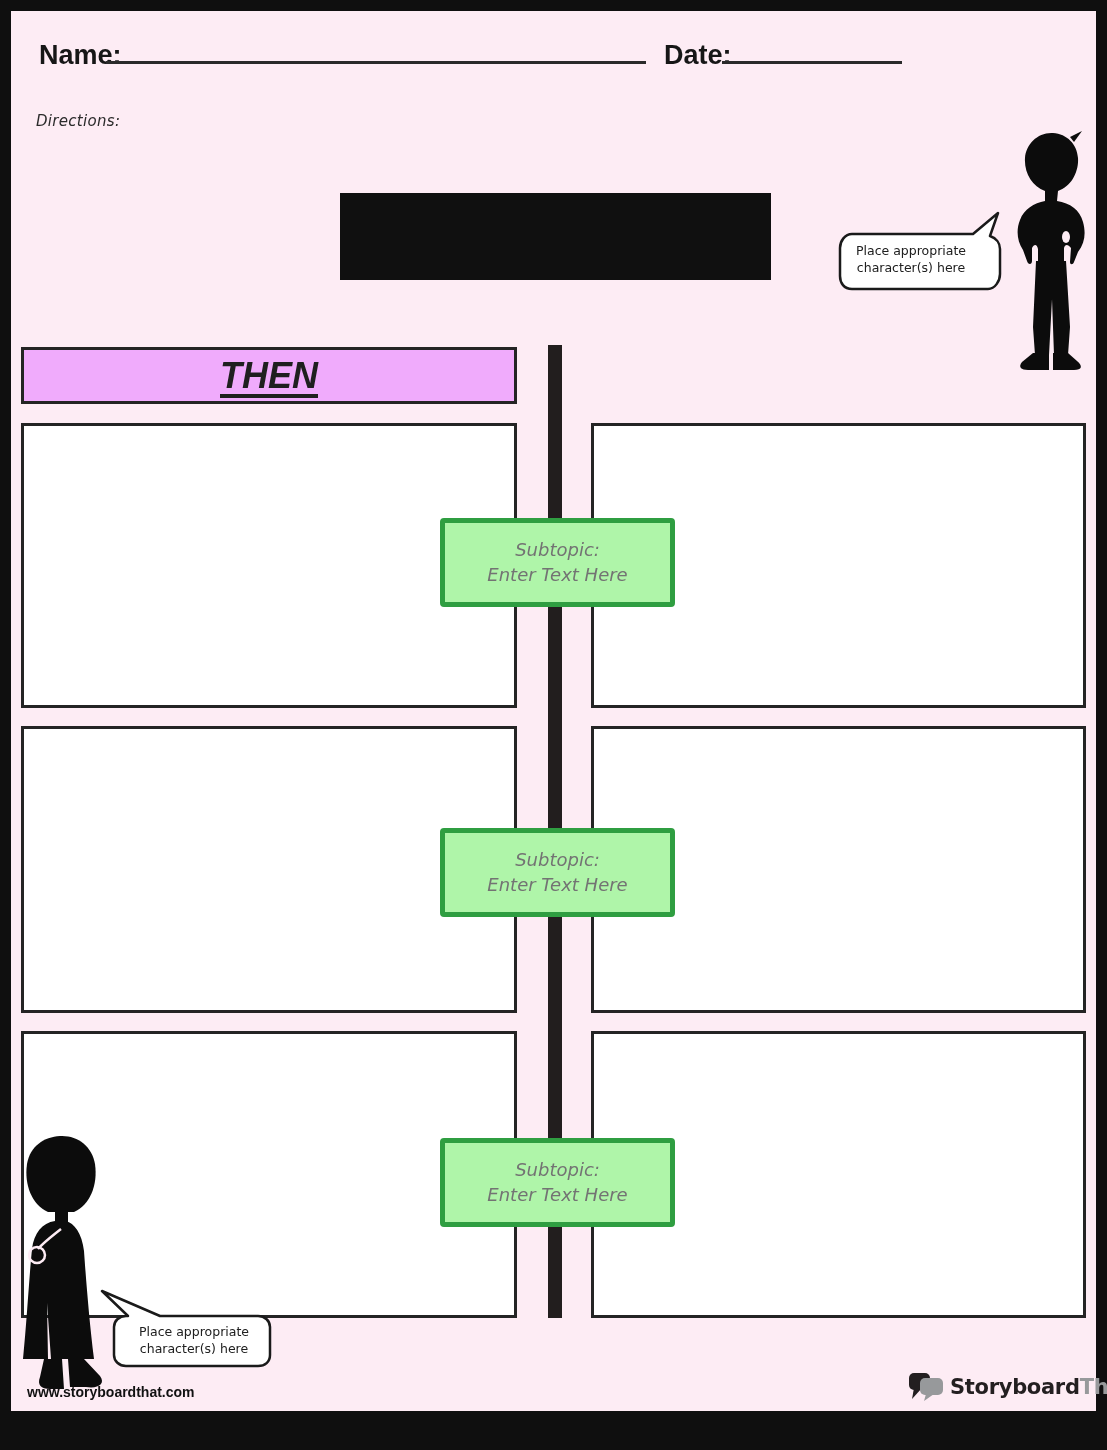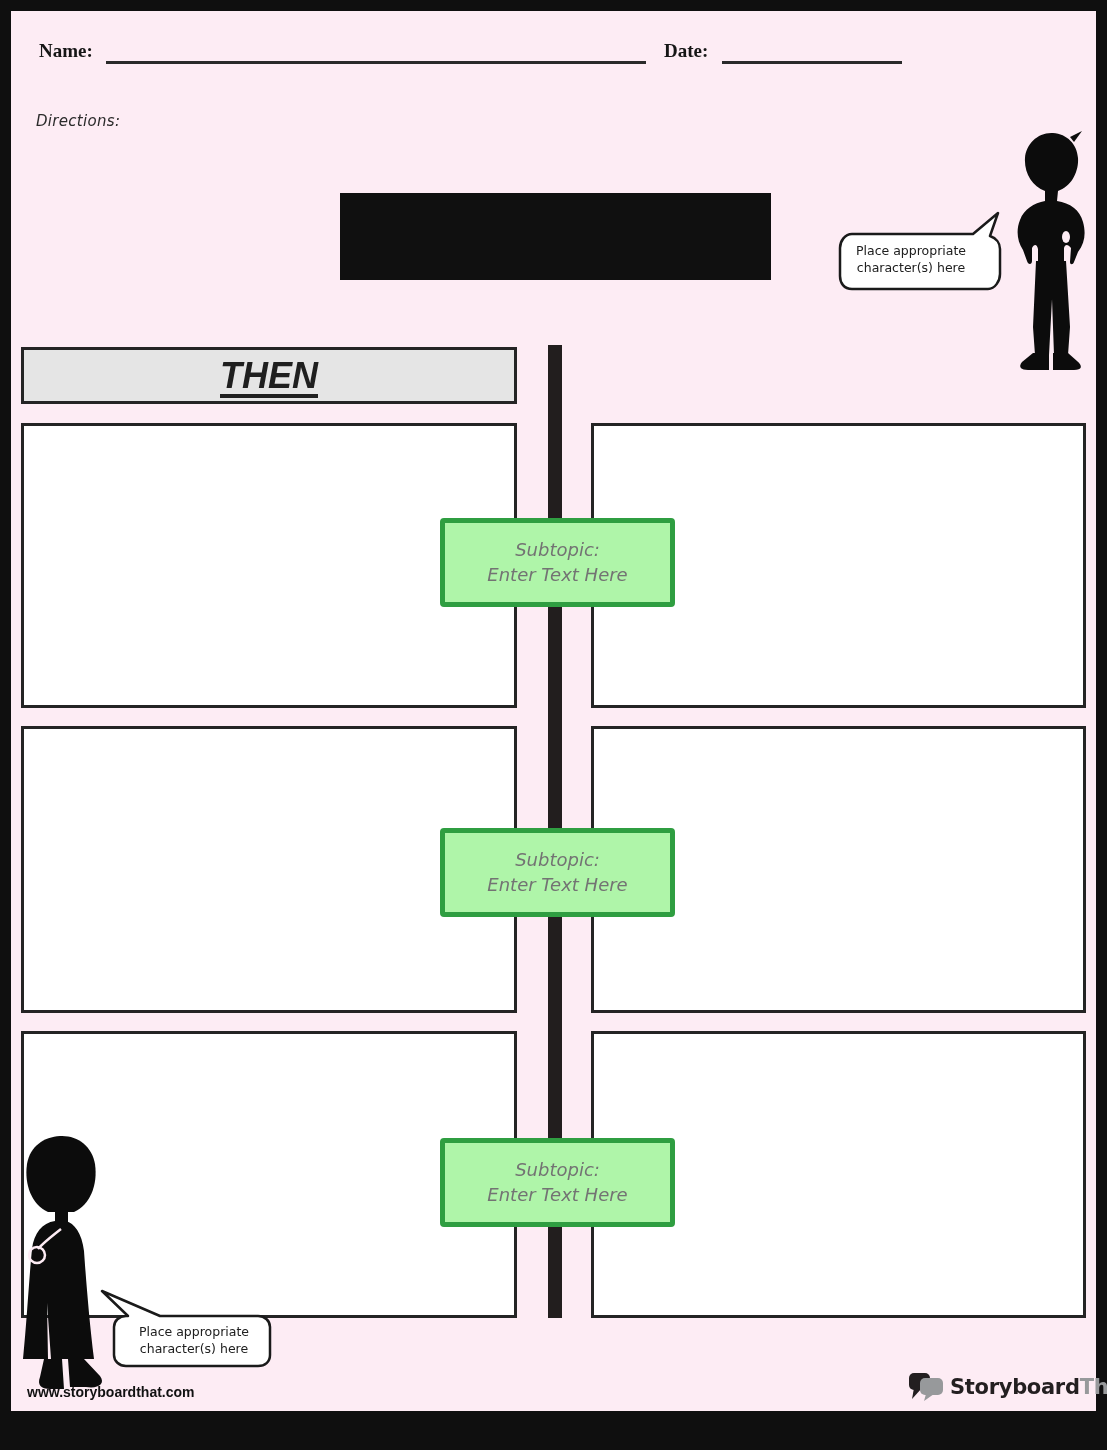--- a/index.html
+++ b/index.html
@@ -1,36 +1,36 @@
 <!DOCTYPE html>
 <html style="--pink: #fdecf4; --topic-green: #a6f0a0; --sub-green: #aff5a9; --sub-border: #2f9e41;"><head>
 <meta charset="utf-8">
 <style>
   html,body{margin:0;padding:0;background:#0f0f0f;}
   .page{position:relative;width:1107px;height:1450px;background:#0f0f0f;overflow:hidden;
         font-family:"DejaVu Sans",sans-serif;}
   .canvas{position:absolute;left:11px;top:11px;width:1085px;height:1400px;background:var(--pink,#fdecf4);}
 
   
-  .hdr-label{position:absolute;font-family:Liberation Serif, serif;font-weight:bold;
-             font-size:19px;color:#161616;}
+  .hdr-label{position:absolute;font-family:Liberation Sans, sans-serif;font-weight:bold;
+             font-size:27px;color:#161616;}
   .fill-line{position:absolute;height:3px;background:#2a2a2a;}
 
   .directions{position:absolute;left:36px;top:112px;font-size:15px;font-style:italic;
               color:#2b2b2b;letter-spacing:.3px;}
 
   
   .topic-shadow{position:absolute;left:340px;top:193px;width:431px;height:87px;background:#101010;}
   .topic-box{position:absolute;left:347px;top:203px;width:425px;height:79px;
              background:var(--topic-green,#a6f0a0);border:3px solid #121212;}
   .topic-box span{display:block;margin:22px 0 0 14px;font-size:30px;font-style:italic;
                   color:#1c1c1c;letter-spacing:.5px;}
 
   
-  .col-header{position:absolute;top:347px;height:51px;background:#e5e5e5;border:3px solid #242424;
+  .col-header{position:absolute;top:347px;height:51px;background:#f0abfc;border:3px solid #242424;
               text-align:center;line-height:51px;font-family:"Liberation Sans",sans-serif;
               font-weight:bold;font-style:italic;font-size:36px;color:#1f1f1f;}
   .col-header u{text-decoration:underline;text-decoration-thickness:4px;text-underline-offset:6px;}
 
   .vbar{position:absolute;left:548px;top:345px;width:14px;height:973px;background:#221e1e;}
 
   .row-box{position:absolute;background:#fff;border:3px solid #242424;}
 
   .subtopic{position:absolute;left:440px;width:225px;height:79px;
             background:var(--sub-green,#aff5a9);border:5px solid var(--sub-border,#2f9e41);

